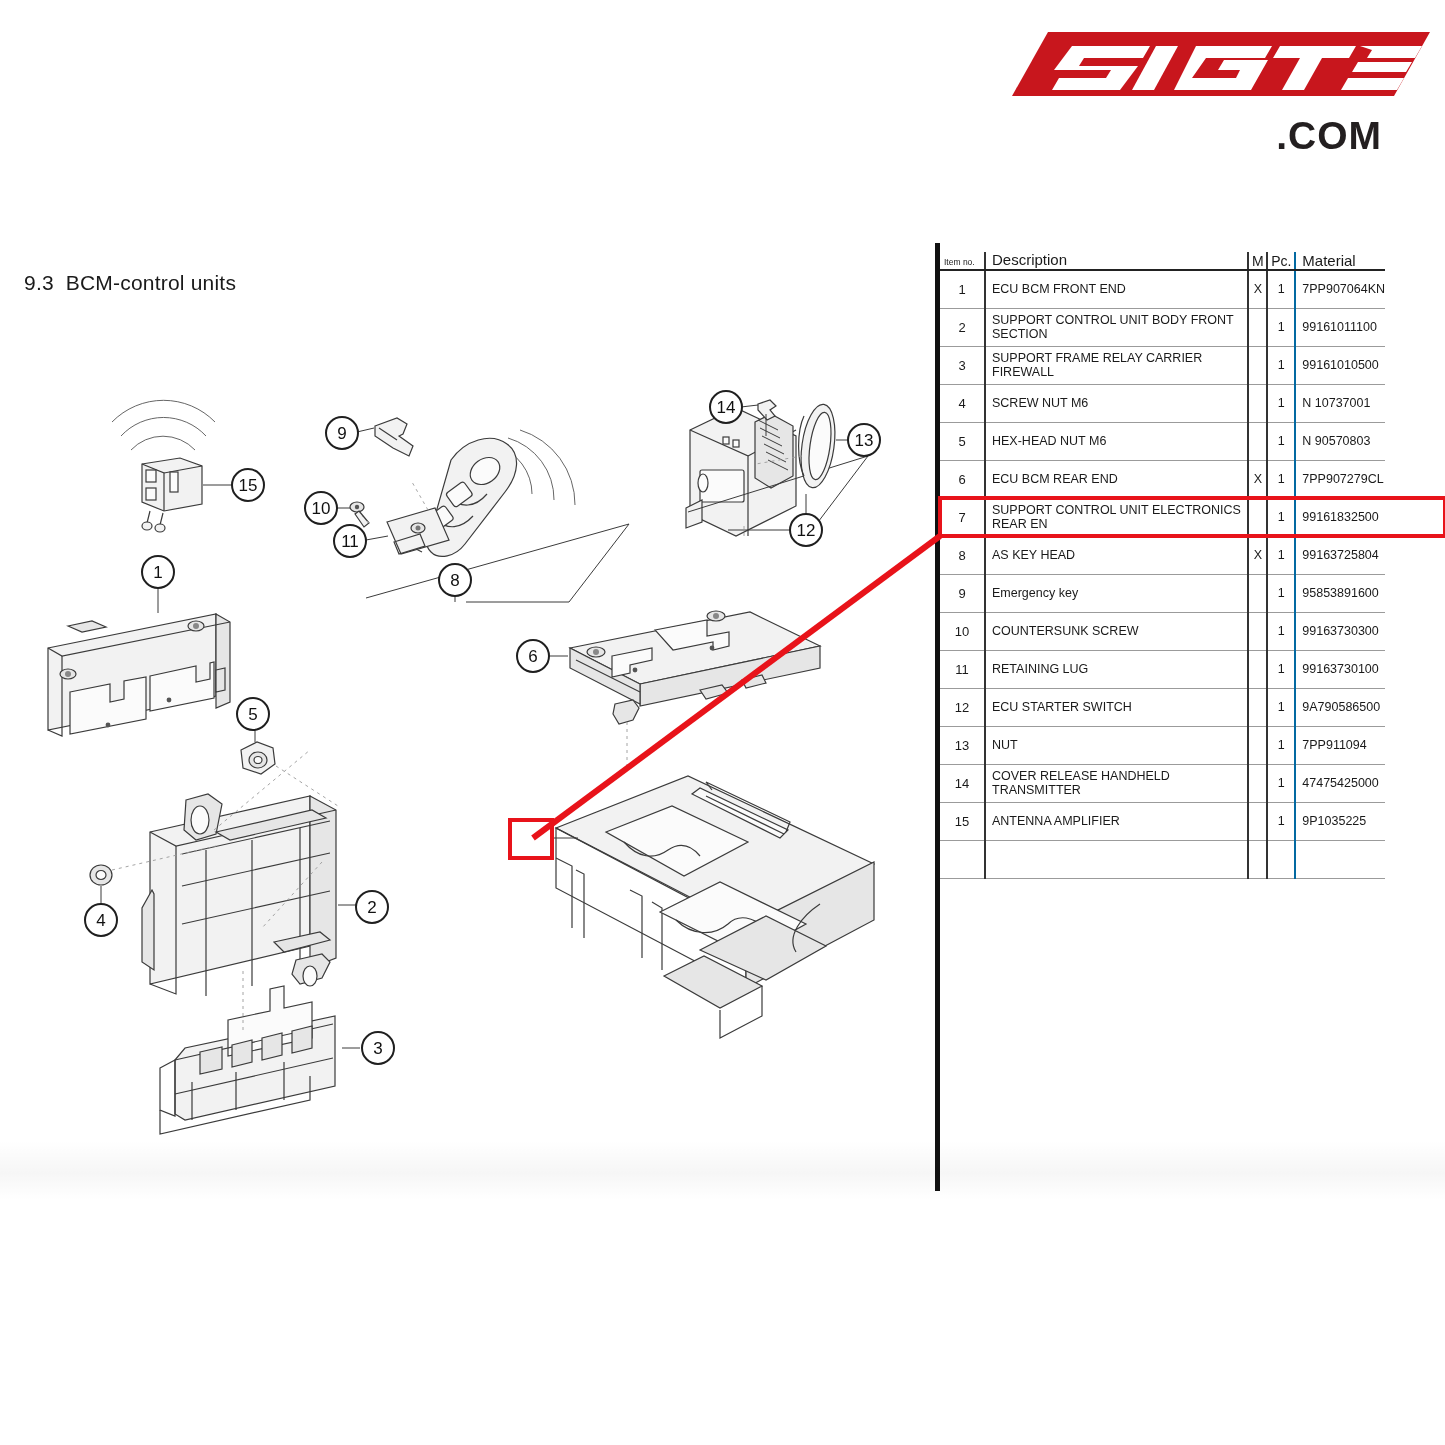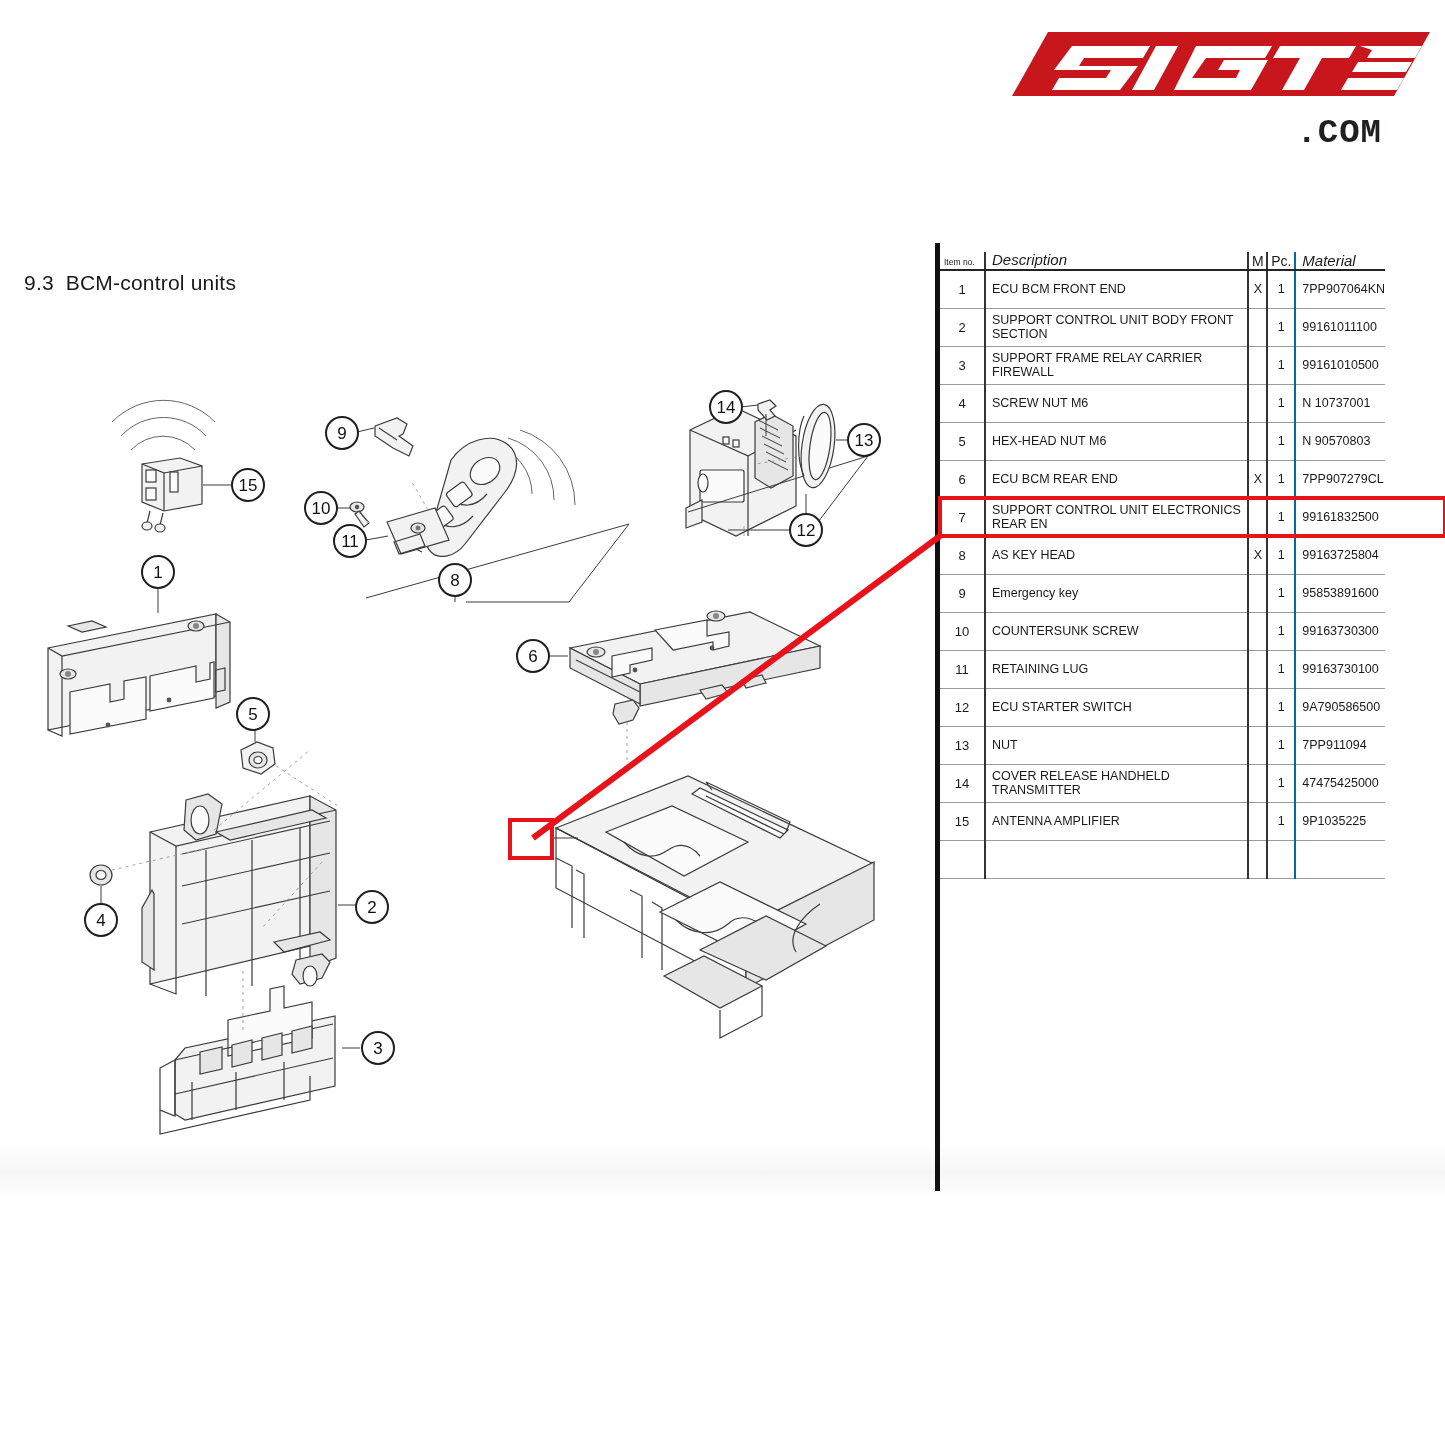--- a/index.html
+++ b/index.html
@@ -2,22 +2,22 @@
 <html><head>
 <meta charset="utf-8">
 <style>
   html,body{margin:0;padding:0;background:#ffffff;}
   body{width:1445px;height:1445px;position:relative;overflow:hidden;
        font-family:"Liberation Sans",sans-serif;color:#1a1a1a;}
 
   
   #logo{position:absolute;left:960px;top:18px;width:470px;height:130px;}
   #logo .mark{position:absolute;left:0;top:0;width:470px;height:92px;}
-  #logo .dotcom{position:absolute;right:48px;top:96px;font-size:34px;font-weight:bold;
-                letter-spacing:1px;color:#231f20;font-family:Liberation Mono, monospace;}
+  #logo .dotcom{position:absolute;right:48px;top:96px;font-size:39px;font-weight:bold;
+                letter-spacing:1px;color:#231f20;font-family:Liberation Sans, sans-serif;}
 
   
   #page-title{position:absolute;left:24px;top:271px;font-size:21px;color:#1a1a1a;
               letter-spacing:.2px;white-space:nowrap;}
   #page-title .num{margin-right:12px;}
 
   
   #divider{position:absolute;left:935px;top:243px;width:5px;height:948px;background:#111;}
 
   
@@ -29,21 +29,21 @@
          border-collapse:collapse;font-size:12.5px;}
   #parts td,#parts th{border-bottom:1px solid #9b9b9b;padding:0;vertical-align:middle;}
   #parts th{font-weight:normal;text-align:left;border-bottom:2px solid #222;}
   .c-item{width:40px;text-align:center;font-size:13px;border-right:2px solid #333;}
   .c-desc{padding-left:6px !important;padding-right:4px !important;line-height:1.12;}
   .c-m{width:17px;text-align:center;border-left:2px solid #333;border-right:2px solid #333;}
   .c-pc{width:26px;text-align:center;border-right:2px solid #0369a1;}
   .c-mat{padding-left:6px !important;}
   #parts thead th.c-item{font-size:8.5px;text-align:left;padding-left:4px !important;
                          vertical-align:bottom;padding-bottom:2px !important;}
-  #parts thead th.c-desc,#parts thead th.c-mat{font-size:15px;font-style:italic;}
+  #parts thead th.c-desc,#parts thead th.c-mat{font-size:15px;}
   #parts thead th.c-m,#parts thead th.c-pc{font-size:14px;text-align:center;}
   #parts tbody tr{height:38px;}
   #parts tbody tr td.c-desc{font-size:12.5px;}
   #parts tr.blank td{height:16px;border-bottom:1px solid #9b9b9b;}
 
   
   #row-highlight{position:absolute;left:938px;top:513px;width:505px;height:38px;
                  border:4px solid #e8131a;box-sizing:border-box;pointer-events:none;}
 
   

